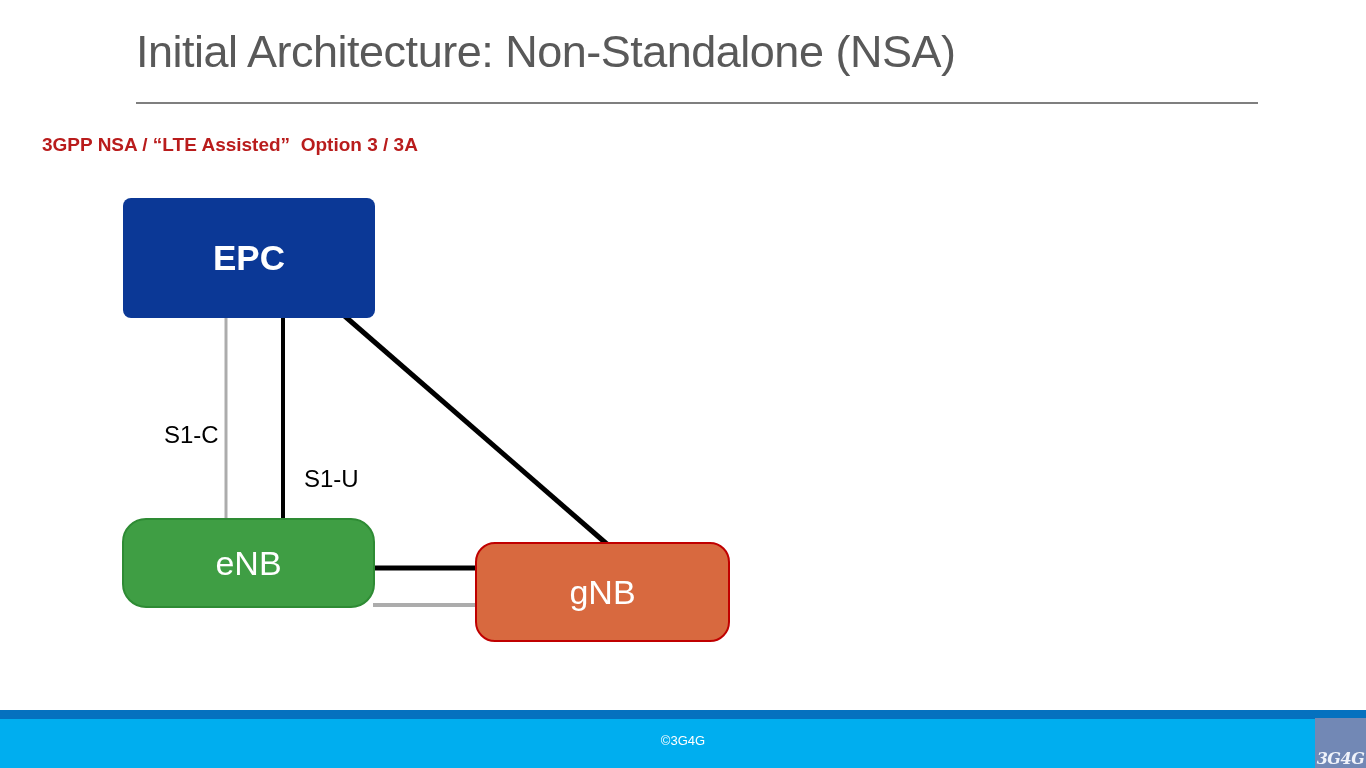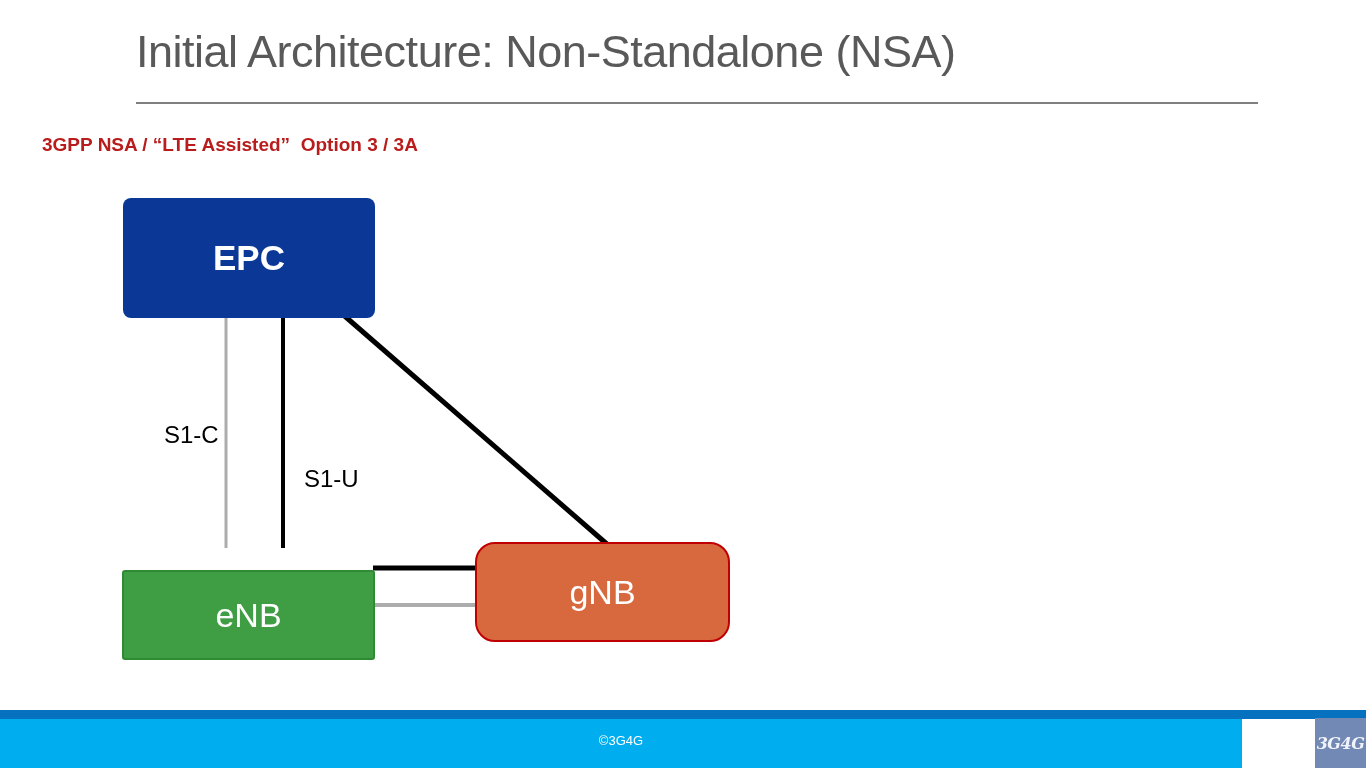--- a/index.html
+++ b/index.html
@@ -58,23 +58,23 @@
     box-sizing: border-box;
   }
   .node-epc {
     left: 123px; top: 198px;
     width: 252px; height: 120px;
     border-radius: 8px;
     font-size: 35px;
     font-weight: 700;
   }
   .node-enb {
-    left: 122px; top: 570px;
+    left: 122px; top: 518px;
     width: 253px; height: 90px;
-    border-radius: 3px;
+    border-radius: 24px;
     border: 2px solid transparent;
     font-size: 34px;
     font-weight: 400;
   }
   .node-gnb {
     left: 475px; top: 542px;
     width: 255px; height: 100px;
     border-radius: 20px;
     border: 2px solid transparent;
     font-size: 34px;
@@ -115,36 +115,36 @@
 
   
   .footer-strip {
     position: absolute;
     left: 0; top: 710px;
     width: 1366px; height: 9px;
   }
   .footer-bar {
     position: absolute;
     left: 0; top: 719px;
-    width: 1242px; height: 49px;
+    width: 1366px; height: 49px;
     display: flex;
     align-items: center;
     justify-content: center;
   }
   .footer-copyright {
     color: #ffffff;
     font-size: 13px;
     margin-top: -6px;
   }
   .footer-logo {
     position: absolute;
     right: 0; top: 718px;
     width: 51px; height: 50px;
     display: flex;
-    align-items: center;
+    align-items: flex-end;
     justify-content: center;
   }
   .footer-logo span {
     color: #f0f3fa;
     font-family: "DejaVu Serif", serif;
     font-style: italic;
     font-weight: 700;
     font-size: 16px;
     letter-spacing: -0.5px;
   }

